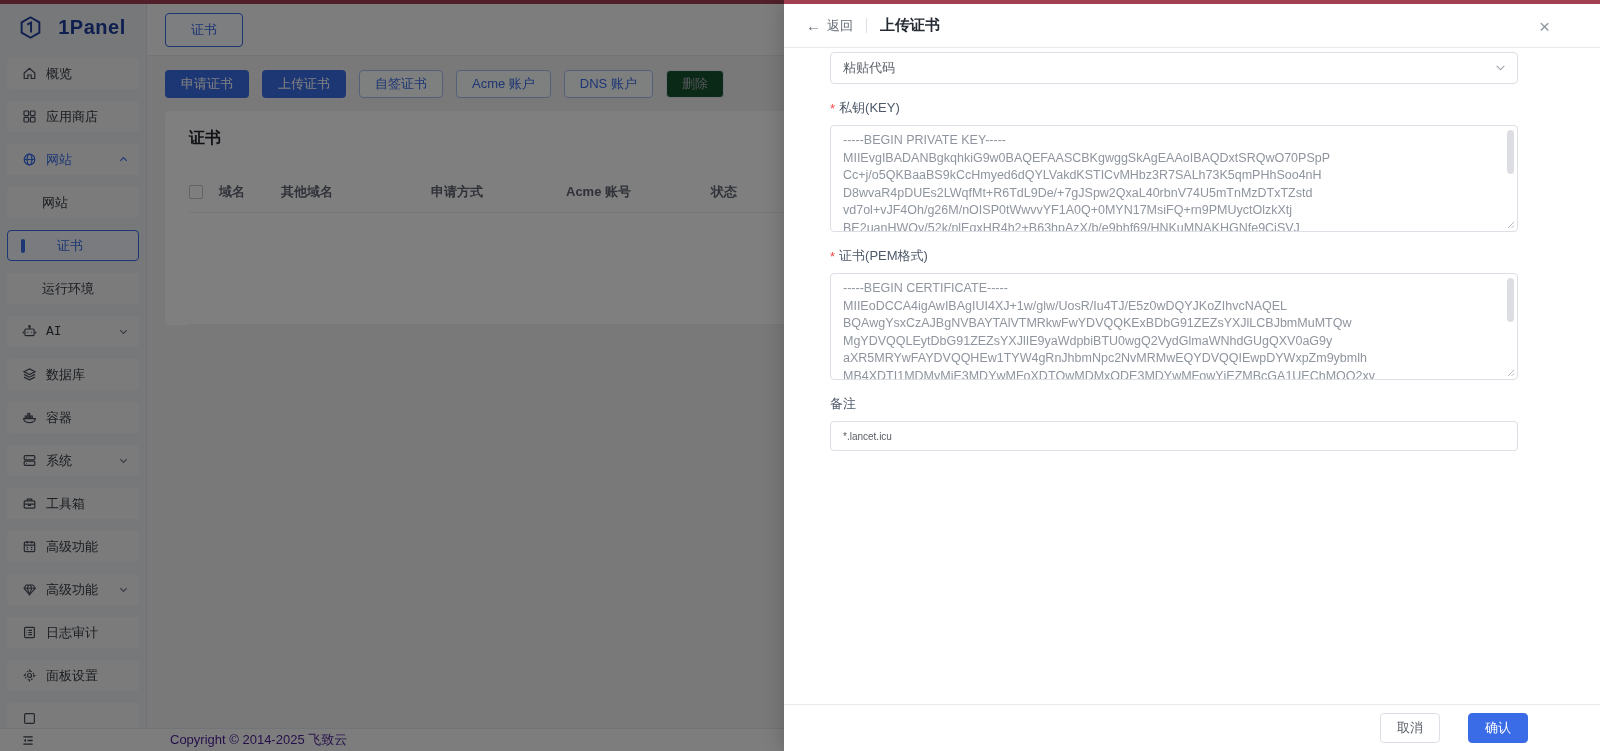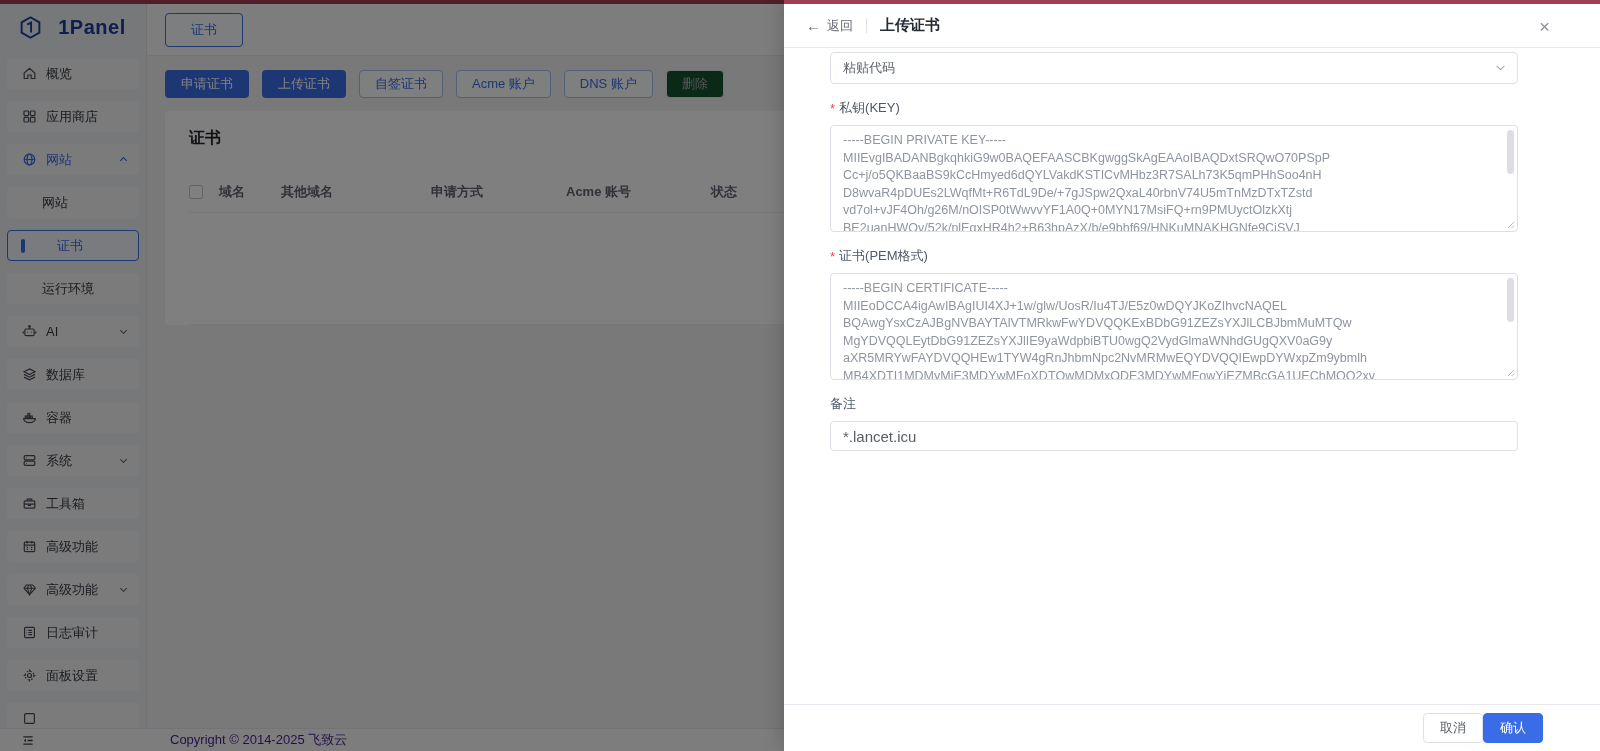--- a/index.html
+++ b/index.html
@@ -14,21 +14,21 @@
   .app { position:absolute; inset:0; display:flex; padding-top:4px; }
 
   
   .sidebar { width:147px; background:#eef0f4; border-right:1px solid #e1e3e8; display:flex; flex-direction:column; position:relative; }
   .logo { height:46px; display:flex; align-items:center; justify-content:center; gap:17px; flex:none; }
   .logo-text { font-size:20px; font-weight:bold; color:#1d3e9e; letter-spacing:0.5px; }
   .menu { flex:1; overflow:hidden; padding:8px 7px 0 7px; display:flex; flex-direction:column; gap:12px; }
   .mi { height:31px; flex:none; border-radius:4px; background:#f6f7f9; display:flex; align-items:center;
         padding:0 10px 0 15px; gap:9px; font-size:13px; color:#33383f; cursor:pointer; position:relative; }
   .mi .ic { display:flex; color:#474d57; flex:none; }
-  .mi .grow { flex:1; }
+  .mi .grow { flex:1;font-family:Liberation Mono, monospace; }
   .mi .chev { color:#6b7280; display:flex; }
   .mi.blue, .mi.blue .ic, .mi.blue .chev { color:#3b6ce8; }
   .mi.sub { padding-left:35px; }
   .mi.sel { border:1px solid #3b6ce8; background:#f3f6fe; color:#3b6ce8; }
   .mi.sel::before { content:""; position:absolute; left:13px; top:8px; width:4px; height:14px; border-radius:2px; background:#3b6ce8; }
   .mi.sel .lbl { margin-left:14px; }
 
   
   .main { flex:1; display:flex; flex-direction:column; position:relative; background:#f2f3f5; }
   .tabbar { height:52px; flex:none; background:#fafbfc; border-bottom:1px solid #e6e8ec; display:flex; align-items:center; padding-left:18px; }
@@ -69,22 +69,22 @@
   .select-box { height:32px; border:1px solid #dcdfe6; border-radius:4px; background:#fff; display:flex; align-items:center;
                 padding:0 30px 0 12px; font-size:13px; color:#5a6068; position:relative; cursor:pointer; }
   .select-box .chev { position:absolute; right:10px; top:8px; color:#a8abb2; display:flex; }
   .ta-wrap { position:relative; height:107px; border:1px solid #dcdfe6; border-radius:4px; background:#fff; overflow:hidden; }
   .ta-wrap textarea { width:100%; height:100%; border:none; outline:none; resize:none; overflow:hidden; background:transparent;
                       padding:6px 22px 6px 12px; font-family:"Liberation Sans","DejaVu Sans",sans-serif;
                       font-size:12.5px; line-height:17.5px; color:#8f959e; white-space:pre; }
   .scroll-thumb { position:absolute; right:3px; top:4px; width:7px; height:44px; border-radius:4px; background:#dcdee3; cursor:pointer; }
   .resize-grip { position:absolute; right:2px; bottom:2px; cursor:nwse-resize; color:#b8bcc4; }
   .text-input { width:100%; height:30px; border:1px solid #dcdfe6; border-radius:4px; padding:0 12px;
-                font-size:15px; color:#5a6068; font-family:inherit; outline:none; }
-  .drawer-footer { height:47px; flex:none; border-top:1px solid #e7e9ef; display:flex; align-items:center; justify-content:flex-end; gap:0; padding-right:57px; }
+                font-size:10px; color:#5a6068; font-family:inherit; outline:none; }
+  .drawer-footer { height:47px; flex:none; border-top:1px solid #e7e9ef; display:flex; align-items:center; justify-content:flex-end; gap:28px; padding-right:72px; }
   .fbtn { height:30px; border-radius:4px; font-size:13px; padding:0 16px; cursor:pointer; font-family:inherit; }
   .fbtn.ghost { background:#fff; border:1px solid #dcdfe6; color:#5a6068; }
   .fbtn.primary { background:#3b6ce8; border:1px solid #3b6ce8; color:#fff; }
 
   svg { display:block; }
 </style>
 </head>
 <body>
 
 <div class="stage">

